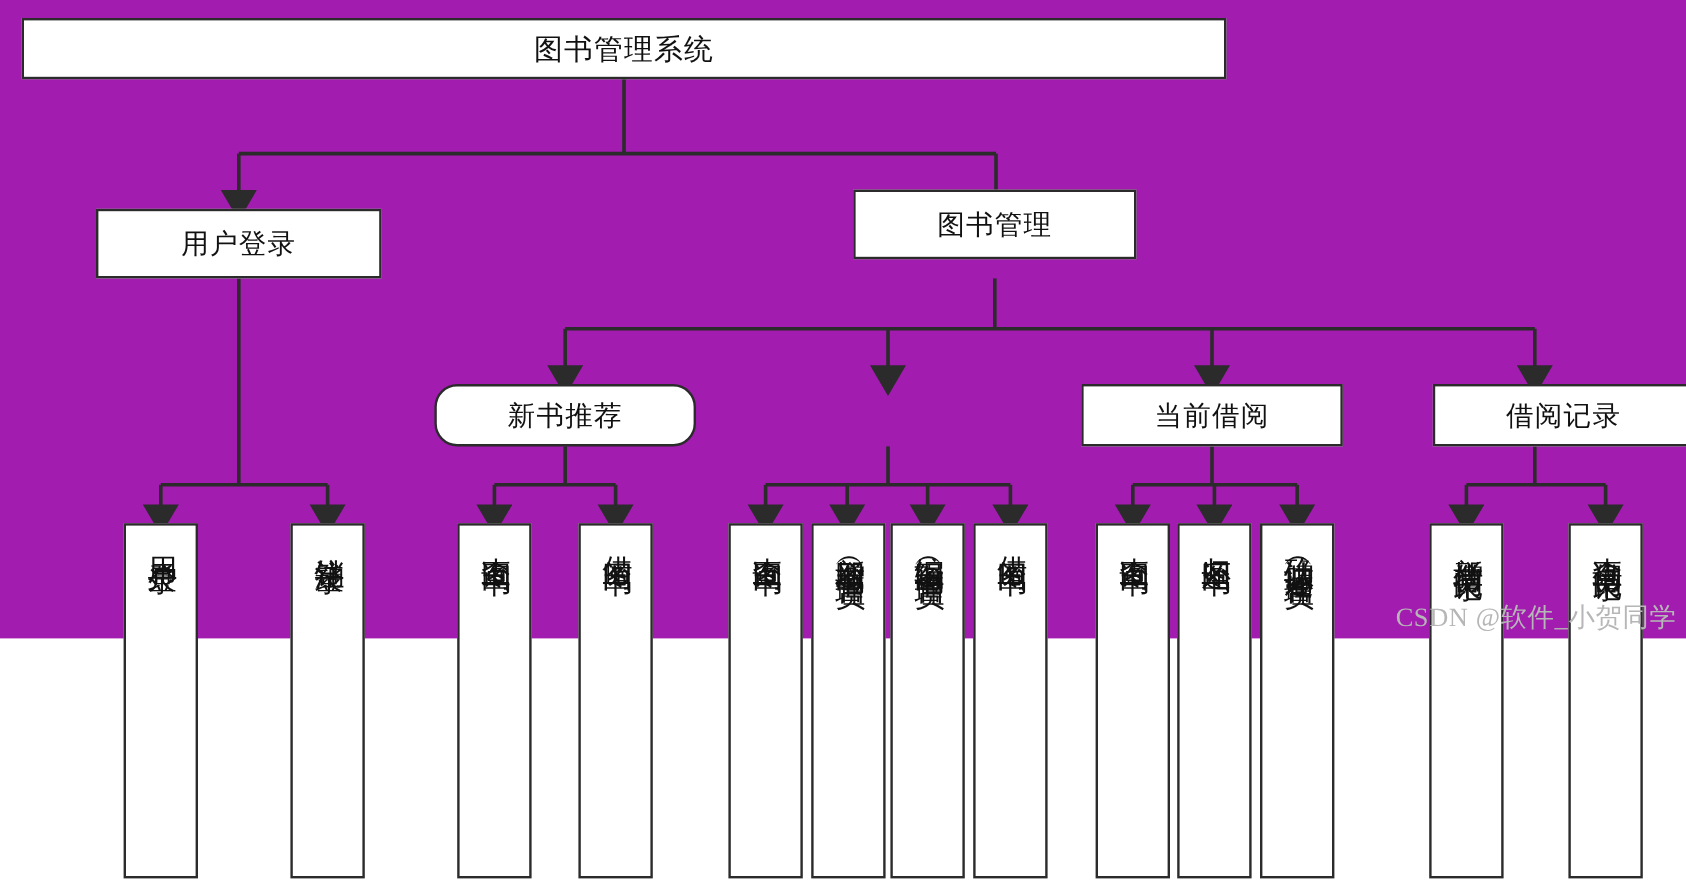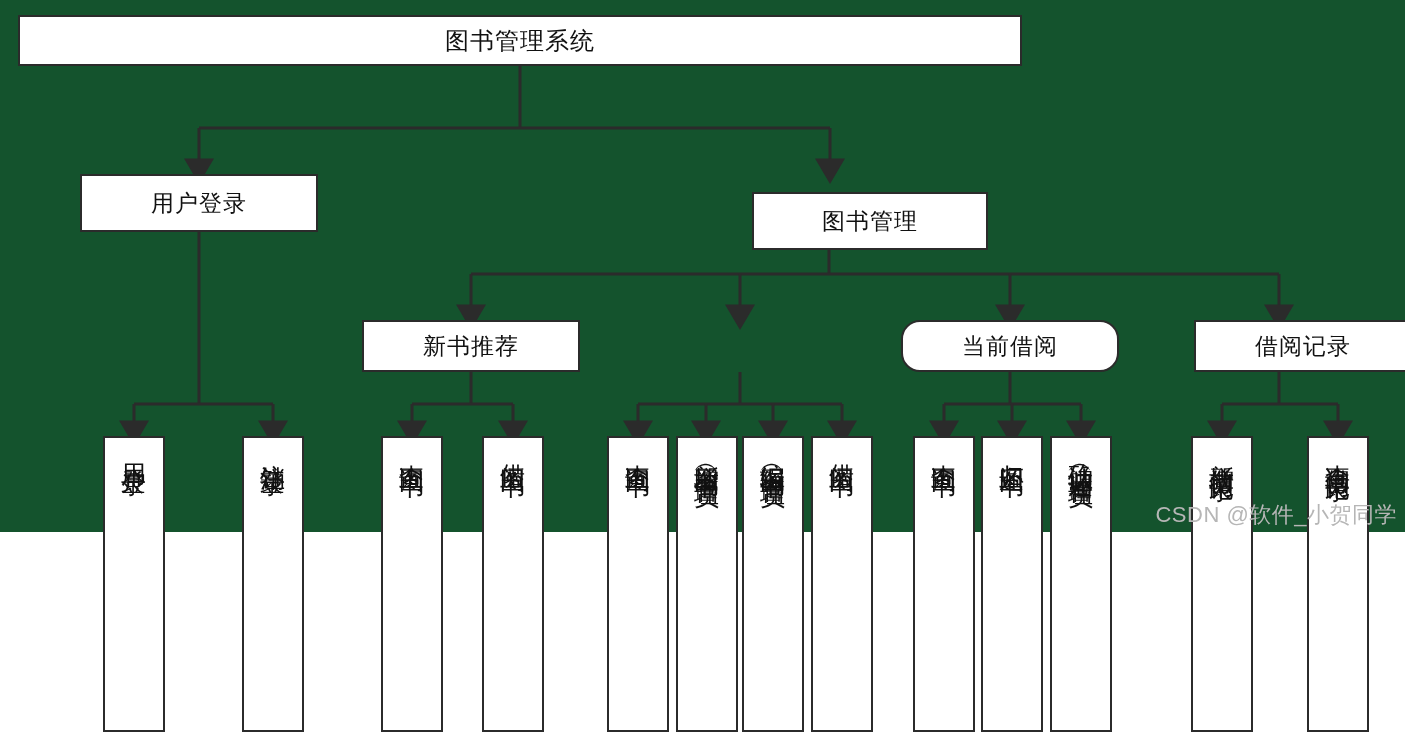--- a/index.html
+++ b/index.html
@@ -1,18 +1,18 @@
 <!DOCTYPE html>
 <html><head>
 <meta charset="utf-8">
 <style>
   html,body{margin:0;padding:0;background:#ffffff;}
   body{width:1405px;height:747px;overflow:hidden;
        font-family:"Liberation Sans","DejaVu Sans",sans-serif;}
-  #stage{position:relative;width:1405px;height:532px;background:#14532d;}
+  #stage{position:relative;width:1405px;height:532px;background:#a21caf;font-family:Liberation Serif, serif;}
   svg#wires{position:absolute;left:0;top:0;width:1405px;height:747px;}
 
   .node{position:absolute;box-sizing:border-box;background:#ffffff;
         border:2.5px solid #2b2b2b;display:flex;align-items:center;
         justify-content:center;color:#111;}
   .node .lbl{display:block;text-align:center;white-space:nowrap;}
 
   .node.h .lbl{font-size:23px;letter-spacing:1px;line-height:1;}
   .node.root .lbl{font-size:24px;letter-spacing:1px;}
 
@@ -81,28 +81,28 @@
     </g>
   </svg>
 
   <div class="node root" style="left:18px;top:15px;width:1004px;height:51px;">
     <span class="lbl">图书管理系统</span>
   </div>
 
   <div class="node h" style="left:80px;top:174px;width:238px;height:58px;">
     <span class="lbl">用户登录</span>
   </div>
-  <div class="node h" style="left:711px;top:192px;width:236px;height:58px;margin-left:41px;">
+  <div class="node h" style="left:711px;top:158px;width:236px;height:58px;">
     <span class="lbl">图书管理</span>
   </div>
 
-  <div class="node h" style="left:362px;top:320px;width:218px;height:52px;">
+  <div class="node h" style="left:362px;top:320px;width:218px;height:52px;border-radius:19px;">
     <span class="lbl">新书推荐</span>
   </div>
-  <div class="node h" style="left:901px;top:320px;width:218px;height:52px;border-radius:19px;">
+  <div class="node h" style="left:901px;top:320px;width:218px;height:52px;">
     <span class="lbl">当前借阅</span>
   </div>
   <div class="node h" style="left:1170px;top:320px;width:218px;height:52px;margin-left:24px;">
     <span class="lbl">借阅记录</span>
   </div>
 
   <div class="node v" style="left:103px;top:436px;width:62px;height:296px;">
     <span class="lbl">用户登录</span>
   </div>
   <div class="node v" style="left:242px;top:436px;width:62px;height:296px;">

